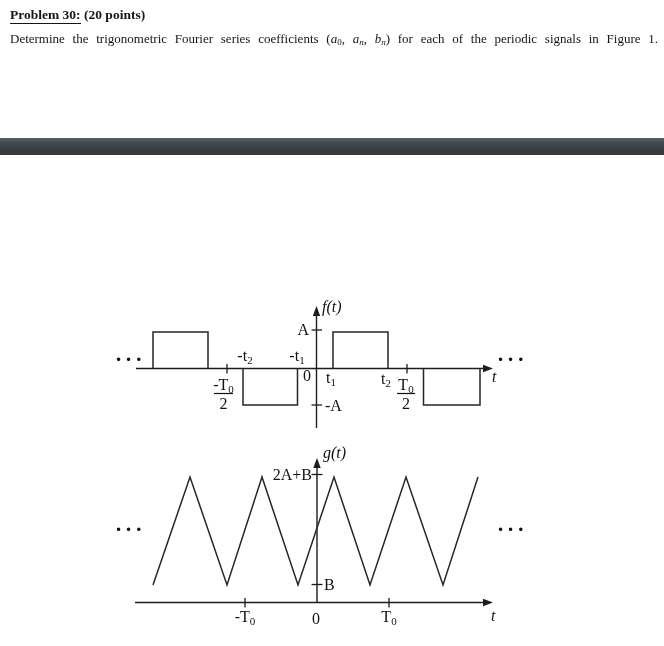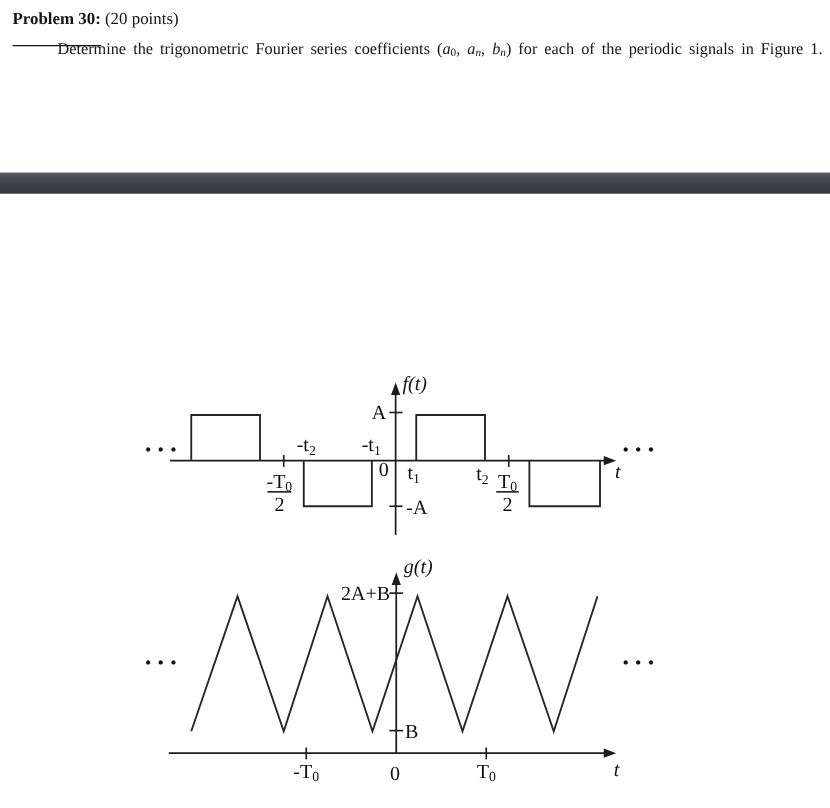--- a/index.html
+++ b/index.html
@@ -2,25 +2,25 @@
 <html><head>
 <meta charset="utf-8">
 <style>
   html,body{margin:0;padding:0;}
   body{
     width:664px;height:646px;position:relative;background:#ffffff;
     font-family:"Liberation Serif",serif;color:#151515;overflow:hidden;
   }
   .doc{position:absolute;left:10px;top:7px;width:648px;}
   .heading{font-size:13.5px;line-height:16px;margin:0;font-weight:bold;}
-  .heading .title{border-bottom:1.4px solid #151515;padding-bottom:14px;}
-  .heading .points{font-weight:normal;}
+  .heading .title{border-bottom:1.4px solid #151515;padding-bottom:1px;}
+  .heading .points{font-weight:bold;}
   .para{margin:0;margin-top:8px;font-size:13px;line-height:16px;}
   .line{text-align:justify;}
-  .line.jall{text-align-last:justify;margin-left:36px;}
+  .line.jall{text-align-last:justify;}
   .para i{font-style:italic;}
   .para sub{font-size:9px;line-height:0;vertical-align:-2px;}
   .para sub.it{font-style:italic;}
   .divider{
     position:absolute;left:0;top:138px;width:664px;height:17px;
     background:linear-gradient(180deg,#5a6166 0%,#454b4f 25%,#3a3f43 60%,#34383b 100%);
   }
   svg.figures{position:absolute;left:0;top:0;}
   .ax{stroke:#1c1c1c;stroke-width:1.4;fill:none;}
   .shape{stroke:#262626;stroke-width:1.5;fill:none;stroke-linejoin:miter;}

